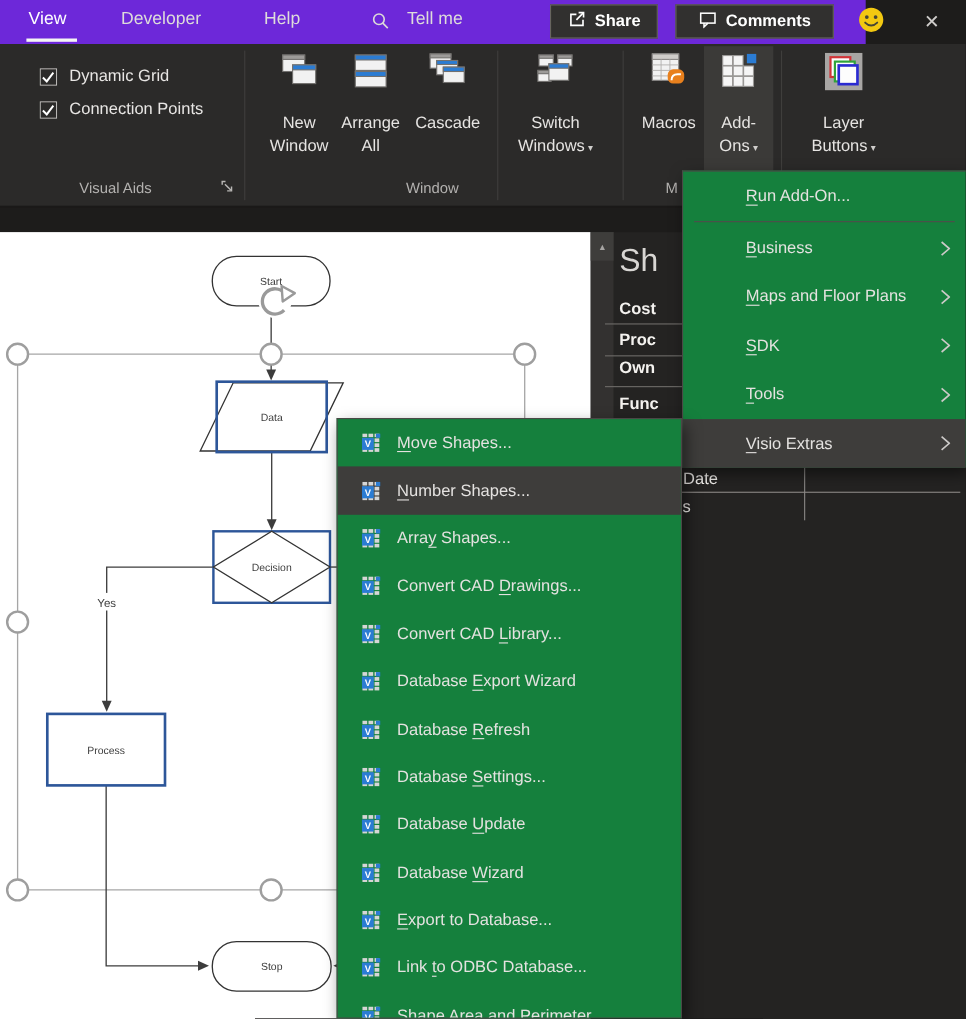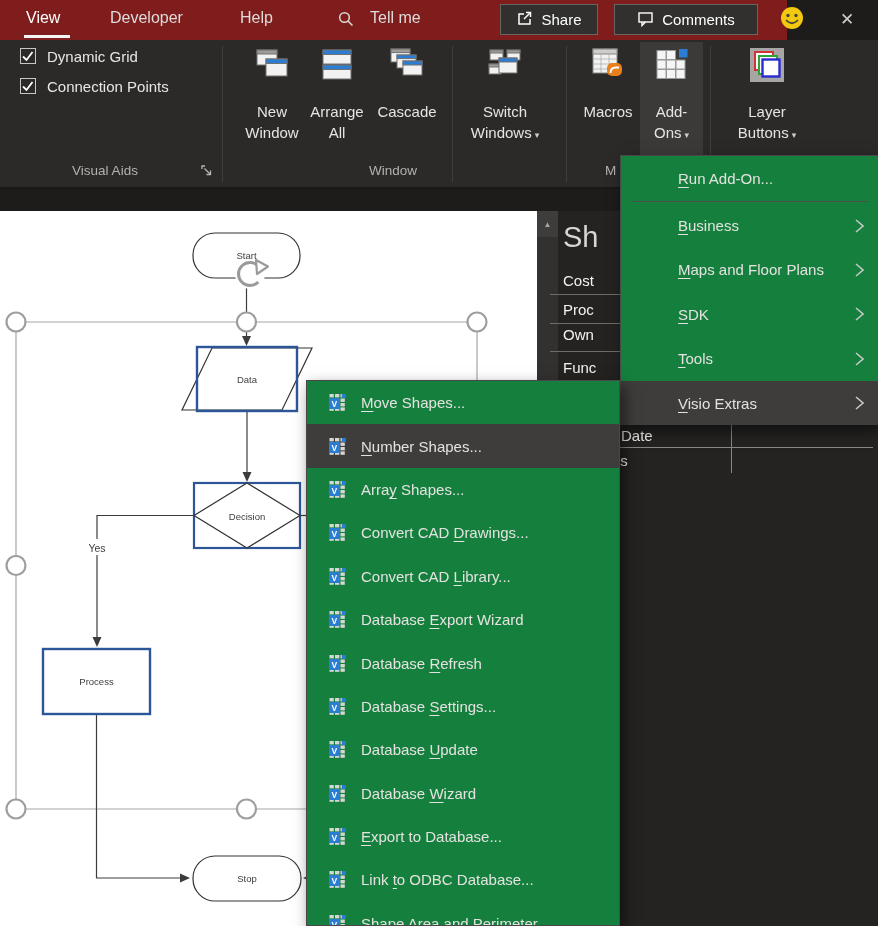--- a/index.html
+++ b/index.html
@@ -1,44 +1,44 @@
 <!DOCTYPE html>
 <html><head>
 <meta charset="utf-8">
 <style>
   *{margin:0;padding:0;box-sizing:border-box}
   html,body{width:878px;height:926px;overflow:hidden}
   body{position:relative;background:#1d1c1b;font-family:"Liberation Sans",sans-serif;-webkit-font-smoothing:antialiased}
   .abs{position:absolute}
   
-  #titlebar{left:0;top:0;width:787px;height:40px;background:#7f1d1d}
+  #titlebar{left:0;top:0;width:787px;height:40px;background:#6d28d9}
   .tab{top:9px;font-size:16px;color:#dedcda;cursor:default}
   .tab.active{color:#fff}
   .tab-underline{top:35px;height:3px;background:#f5f5f5}
   .tb-btn{top:4px;height:31px;border:1px solid #67655f;background:#31302f;color:#fff;
-          display:flex;align-items:center;justify-content:center;gap:8px;font-size:15px;font-weight:normal}
+          display:flex;align-items:center;justify-content:center;gap:8px;font-size:15px;font-weight:bold}
   
   #ribbon{left:0;top:40px;width:878px;height:149px;background:#2b2a29}
   .gsep{top:6px;width:1px;height:136px;background:#3f3e3c}
   .rbtn{top:2px;height:118px;text-align:center;color:#e6e4e2;font-size:15px}
   .rbtn .ric{position:absolute;top:6px;left:50%;transform:translateX(-50%)}
   .rl1{position:absolute;top:61px;width:100%;white-space:nowrap}
   .rl2{position:absolute;top:82px;width:100%;white-space:nowrap}
   .dd{font-size:9px;color:#cfcdcb;margin-left:3px}
   .grp-label{top:123px;font-size:13.5px;color:#b3b1af;text-align:center;white-space:nowrap}
-  .check-row{display:flex;align-items:flex-start;height:30px;gap:11px;padding-left:20px;color:#e8e6e4;font-size:15px;white-space:nowrap;cursor:default}
+  .check-row{display:flex;align-items:flex-end;height:30px;gap:11px;padding-left:36px;color:#e8e6e4;font-size:15px;white-space:nowrap;cursor:default}
   .cbox{display:flex}
   
   #canvas{left:0;top:211px;width:537px;height:715px;background:#ffffff}
   #scroll-track{left:537px;top:211px;width:21px;height:715px;background:#333130}
   #scroll-up{left:537px;top:211px;width:21px;height:26px;background:#3e3d3b;color:#a6a4a2;font-size:8px;
              display:flex;align-items:center;justify-content:center}
   #panel{left:558px;top:211px;width:320px;height:715px;background:#242322;color:#f4f2ef}
   .panel-heading{position:absolute;left:5px;top:10px;font-size:29px;color:#d8d6d3;white-space:nowrap}
-  .prow{position:absolute;left:5px;font-size:15px;font-weight:normal;white-space:nowrap}
+  .prow{position:absolute;left:5px;font-size:15px;font-weight:bold;white-space:nowrap}
   .pline{background:#6e6c69;height:1px}
   .plower{font-size:15px;font-weight:normal;color:#f4f2ef;white-space:nowrap}
   
   .menu{background:#15803d;border:1px solid #4a4846;box-shadow:4px 6px 14px rgba(0,0,0,.55);color:#e4e2e0;font-size:15px}
   #addons-menu{left:620px;top:155px;width:258px;height:270px;border-right:none;z-index:30}
   #extras-submenu{left:306px;top:380px;width:314px;height:546px;overflow:hidden;z-index:31}
   .menu-item{display:flex;align-items:center;cursor:default}
   .menu-item.addons{height:44.4px;padding:0 14px 0 57px}
   .menu-item.sub{height:43.4px;padding:0 14px 0 22px;gap:15px}
   .menu-item.hl{background:#3e3d3b}

